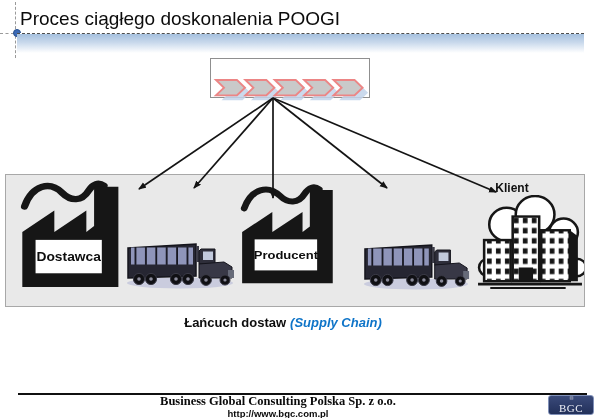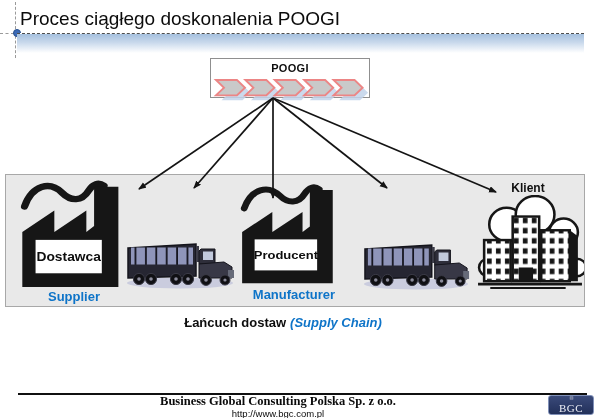--- a/index.html
+++ b/index.html
@@ -31,21 +31,21 @@
   .node-label{position:absolute;text-align:center;font-weight:bold;font-size:13px;color:#0E74C8;}
   .node-label.dark{color:#101010;font-size:12px;}
   svg text{font-family:"Liberation Sans", sans-serif;}
   
   .caption{left:0;top:315px;width:566px;text-align:center;font-size:13px;font-weight:bold;color:#0d0d0d;}
   .caption .en{color:#0E74C8;font-style:italic;margin-left:4px;}
   
   .footer-line{left:18px;top:393px;width:569px;height:2px;background:#101010;}
   .footer-text{left:68px;top:395px;width:420px;text-align:center;line-height:1.05;}
   .footer-company{font-size:12.5px;font-weight:bold;color:#0b0b0b;font-family:Liberation Serif, serif;}
-  .footer-url{font-size:9.5px;font-weight:normal;color:#0b0b0b;margin-top:1px;}
+  .footer-url{font-size:9.5px;font-weight:bold;color:#0b0b0b;margin-top:1px;}
   .logo{left:548px;top:395px;width:46px;height:20px;border-radius:3px;
     background:linear-gradient(#3a4a7a,#22305a);border:1px solid #8090b8;box-sizing:border-box;
     display:flex;align-items:center;justify-content:center;gap:2px;flex-direction:column;}
   .logo-text{font-family:"Liberation Serif", serif;font-size:11px;color:#eef0f8;letter-spacing:.5px;}
   .defs-holder{position:absolute;width:0;height:0;overflow:hidden;}
 </style>
 </head>
 <body>
 
 <svg class="defs-holder" aria-hidden="true">
@@ -118,21 +118,20 @@
 
 <div class="slide">
 
   <div class="abs title">Proces ciągłego doskonalenia POOGI</div>
   <div class="abs vguide"></div>
   <div class="abs hguide"></div>
   <div class="abs anchor-dot"></div>
   <div class="abs title-bar"></div>
 
   <div class="abs poogi-box">
-    <div class="poogi-label">POOGI</div>
     <svg class="chevrons" viewBox="0 0 150 22" preserveAspectRatio="none">
       <g transform="translate(5.5,4.5)" fill="#C3D4EA" opacity="0.85">
         <use href="#chv" x="0"></use>
           <use href="#chv" x="29.4"></use>
           <use href="#chv" x="58.8"></use>
         <use href="#chv" x="88.2"></use>
           <use href="#chv" x="117.6"></use>
       </g>
       <g fill="#C9C9C9" stroke="#EC8585" stroke-width="1.8">
         <use href="#chv" x="0"></use>
@@ -143,37 +142,35 @@
       </g>
     </svg>
   </div>
 
   <div class="abs panel">
 
     <svg class="abs" style="left:13px;top:2px;" width="106" height="112" viewBox="0 0 96 114" preserveAspectRatio="none">
       <use href="#factory-shape"></use>
       <text x="45" y="86" text-anchor="middle" font-size="12.5" font-weight="bold" fill="#0d0d0d">Dostawca</text>
     </svg>
-    <div class="node-label" style="left:8px;top:114px;width:120px;">Supplier</div>
 
     <svg class="abs" style="left:120px;top:64px;" width="112" height="50" viewBox="0 0 112 50">
       <use href="#truck-shape"></use>
     </svg>
 
     <svg class="abs" style="left:233px;top:6px;" width="100" height="104" viewBox="0 0 96 114" preserveAspectRatio="none">
       <use href="#factory-shape"></use>
       <text x="45" y="86" text-anchor="middle" font-size="12.5" font-weight="bold" fill="#0d0d0d">Producent</text>
     </svg>
-    <div class="node-label" style="left:223px;top:112px;width:130px;">Manufacturer</div>
 
     <svg class="abs" style="left:357px;top:65px;" width="110" height="50" viewBox="0 0 112 50" preserveAspectRatio="none">
       <use href="#truck-shape"></use>
     </svg>
 
-    <div class="node-label dark" style="left:462px;top:6px;width:120px;">Klient</div>
+    <div class="node-label dark" style="left:446px;top:6px;width:120px;">Klient</div>
     <svg class="abs" style="left:470px;top:20px;" width="108" height="96" viewBox="0 0 106 98" preserveAspectRatio="none">
       <use href="#bld-shape"></use>
     </svg>
   </div>
 
   <svg class="abs arrows" viewBox="0 0 600 418">
     <g stroke="#141414" stroke-width="1.7" marker-end="url(#ah)">
       <line x1="273" y1="98" x2="139" y2="189"></line>
       <line x1="273" y1="98" x2="194" y2="188"></line>
       <line x1="273" y1="98" x2="273" y2="198"></line>

